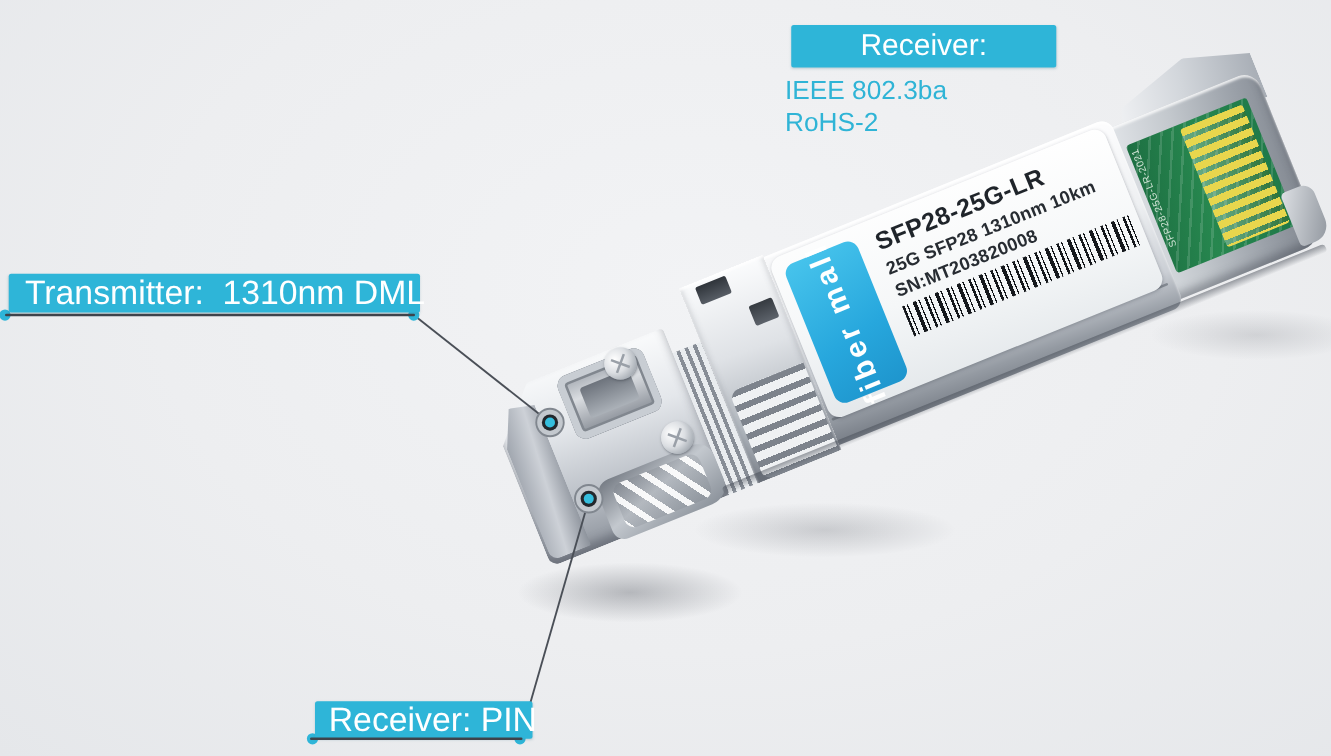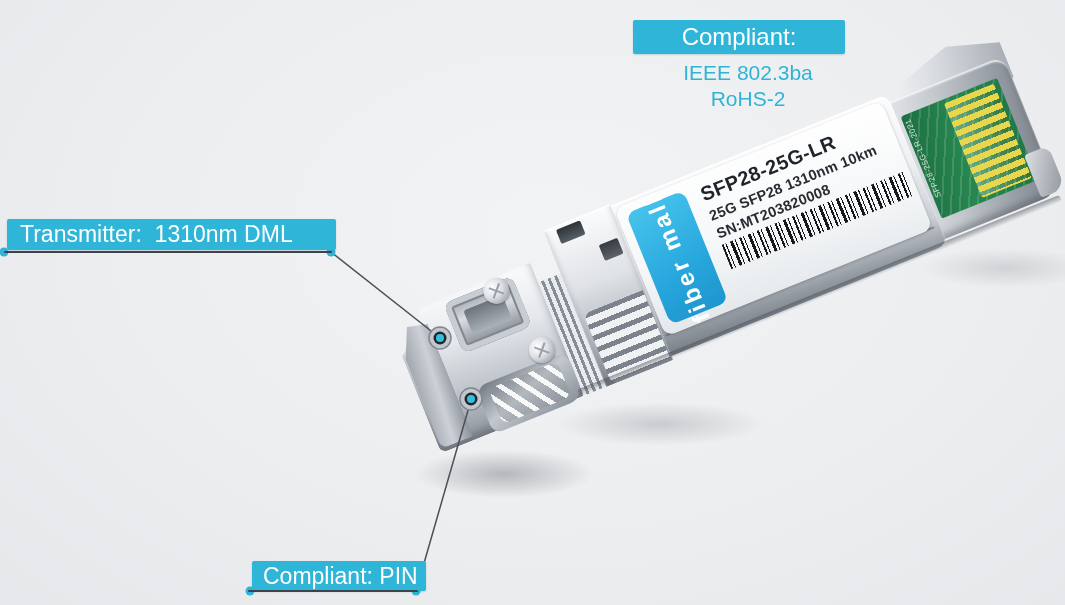--- a/index.html
+++ b/index.html
@@ -97,33 +97,33 @@
   
   .overlay{position:absolute;left:0;top:0;width:1065px;height:605px;pointer-events:none;}
   .leader{stroke:var(--leader,#4a4f57);stroke-width:1.5;fill:none;}
   .callout-dot{fill:var(--accent,#2eb5d8);}
   .port-bezel{fill:#c3c8ce;stroke:#81878f;stroke-width:1.5;}
   .port-hole{fill:#23272c;}
   .port-inner{fill:#35bedd;}
 
   
   .callout-box{position:absolute;background:var(--accent,#2eb5d8);color:#fff;border-radius:2px;
-    font-size:23px;white-space:pre;display:flex;align-items:center;
+    font-size:27px;white-space:pre;display:flex;align-items:center;
     box-shadow:0 1px 2px rgba(60,120,140,.25);}
   .tx-box{left:7px;top:219px;width:316px;height:31px;padding-left:13px;}
   .rx-box{left:252px;top:561px;width:163px;height:30px;padding-left:11px;}
   .underline{position:absolute;height:2px;background:#3e434b;border-radius:1px;}
   .tx-underline{left:4px;top:251px;width:328px;}
   .rx-underline{left:248px;top:590px;width:170px;}
 
   .compliant-title{position:absolute;left:633px;top:20px;width:212px;height:34px;border-radius:2px;
     background:var(--accent,#2eb5d8);color:#fff;font-size:24px;
     display:flex;align-items:center;justify-content:center;
     box-shadow:0 1px 2px rgba(60,120,140,.25);}
-  .compliant-list{position:absolute;left:628px;top:60px;width:240px;text-align:center;
+  .compliant-list{position:absolute;left:628px;top:60px;width:240px;
     color:var(--accent-text,#2fb4d6);font-size:21px;line-height:25.5px;}
 </style>
 </head>
 <body>
 
 <div class="stage">
 
   <div class="shadow shadow-front"></div>
   <div class="shadow shadow-mid"></div>
   <div class="shadow shadow-tail"></div>
@@ -186,25 +186,25 @@
       <circle class="port-hole" cx="440" cy="338" r="6.5"></circle>
       <circle class="port-inner" cx="440" cy="338" r="4"></circle>
     </g>
     <g>
       <circle class="port-bezel" cx="471" cy="399" r="11"></circle>
       <circle class="port-hole" cx="471" cy="399" r="6.5"></circle>
       <circle class="port-inner" cx="471" cy="399" r="4"></circle>
     </g>
   </svg>
 
-  <div class="compliant-title">Compliant:</div>
+  <div class="compliant-title">Receiver:</div>
   <div class="compliant-list">
     <div>IEEE 802.3ba</div>
     <div>RoHS-2</div>
   </div>
 
   <div class="callout-box tx-box">Transmitter:  1310nm DML</div>
   <div class="underline tx-underline"></div>
 
-  <div class="callout-box rx-box">Compliant: PIN</div>
+  <div class="callout-box rx-box">Receiver: PIN</div>
   <div class="underline rx-underline"></div>
 
 </div>
 
 </body></html>

